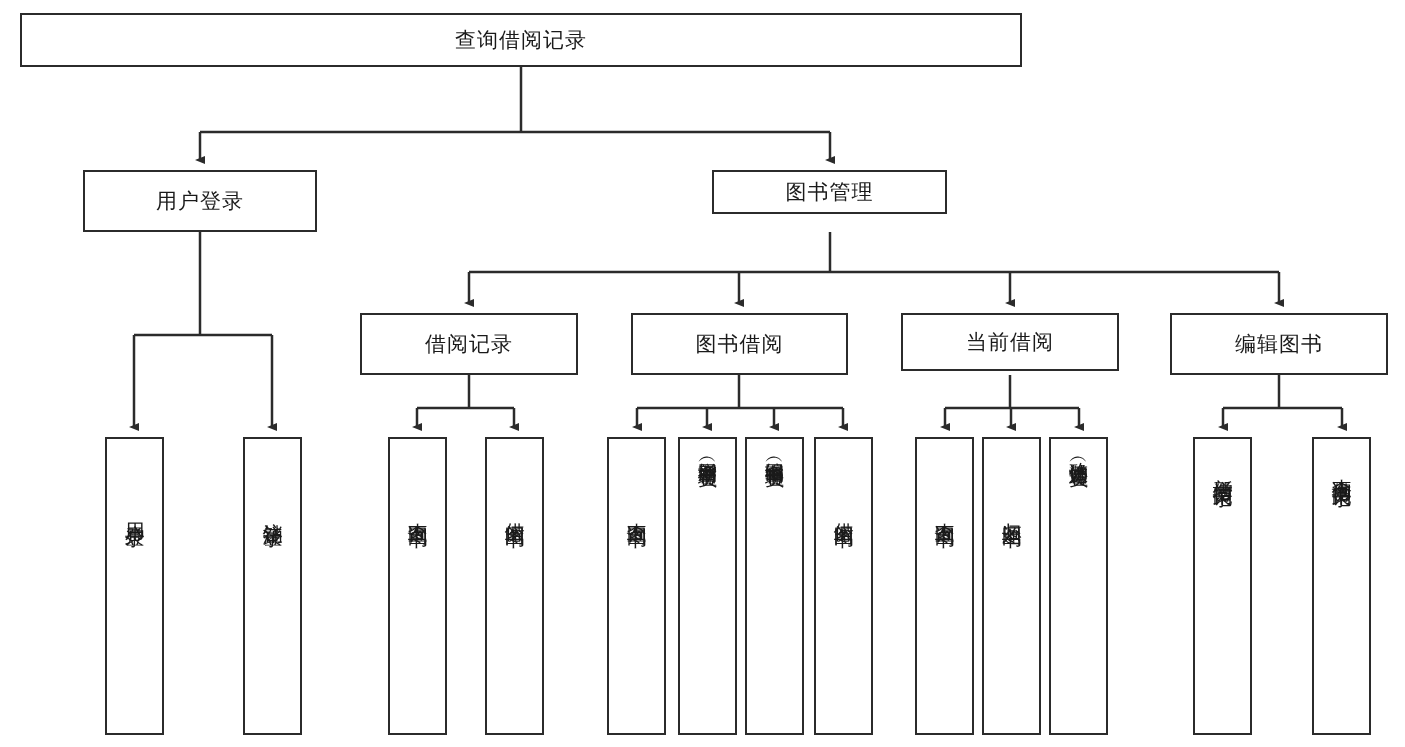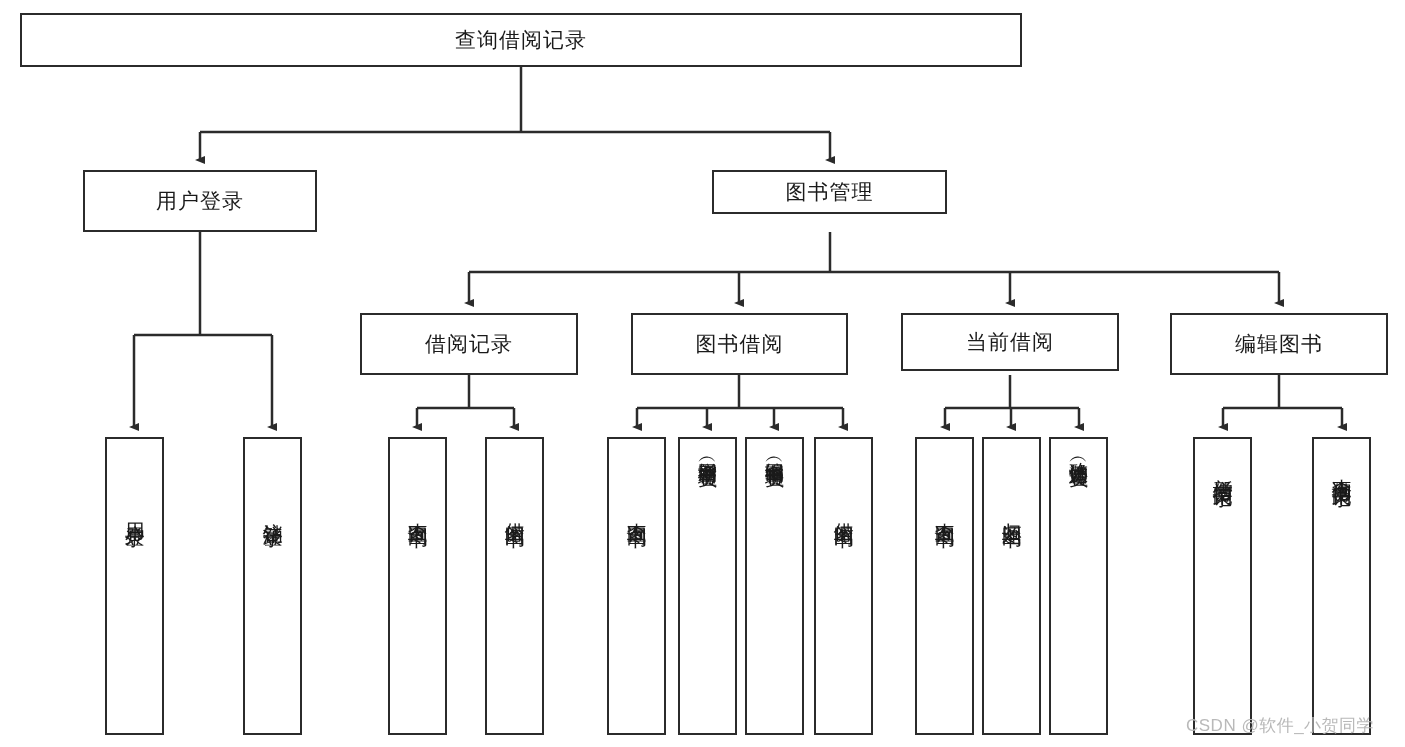--- a/index.html
+++ b/index.html
@@ -203,15 +203,14 @@
   </div>
 
   <div class="node vert" style="left:1193px; top:437px; width:59px; height:298px; padding-top:22px;">
     <span class="cap">新增借阅记录</span>
   </div>
 
   <div class="node vert" style="left:1312px; top:437px; width:59px; height:298px; padding-top:22px;">
     <span class="cap">查询借阅记录</span>
   </div>
 
-  <div class="watermark">CSDN @软件_小贺同学</div>
 
 </div>
 
 </body></html>

